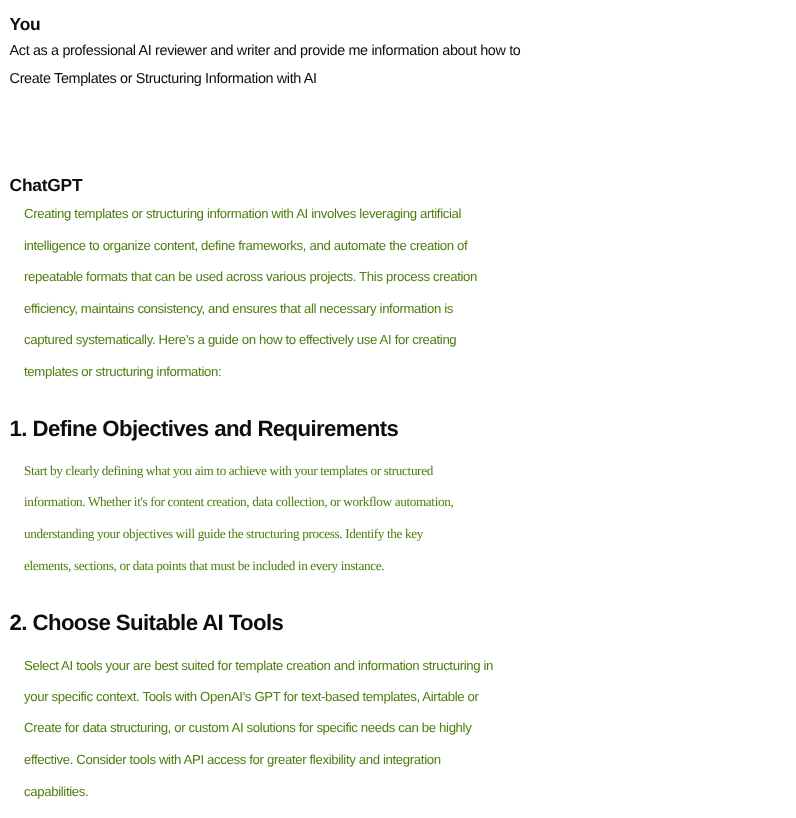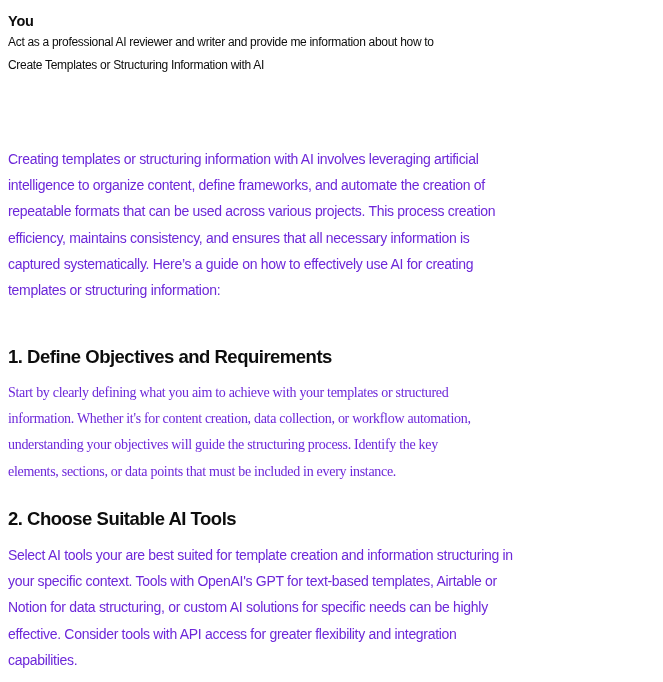--- a/index.html
+++ b/index.html
@@ -27,25 +27,25 @@
       letter-spacing: -0.2px;
     }
     .user-text {
       font-size: 12px;
       color: #0d0d0d;
       line-height: 23px;
       letter-spacing: -0.3px;
       margin: 0;
     }
     .assist-text {
-      font-size: 14px;
-      color: #6d28d9;
+      font-size: 11px;
+      color: #4d7c0f;
       line-height: 26.2px;
       letter-spacing: -0.3px;
-      margin: 0;
+      margin: 12px;
     }
     .heading {
       font-size: 18.5px;
       font-weight: bold;
       color: #0d0d0d;
       line-height: 26px;
       letter-spacing: -0.5px;
       margin: 0;
     }
   </style>
@@ -54,20 +54,21 @@
 
 <div class="msg" style="top:11px;">
   <div class="author">You</div>
   <div class="user-text">
     <div>Act as a professional AI reviewer and writer and provide me information about how to</div>
     <div>Create Templates or Structuring Information with AI</div>
   </div>
 </div>
 
 <div class="msg" style="top:145px;">
+  <div class="author">ChatGPT</div>
   <div class="assist-text" style="margin-top:1px;">
     <div>Creating templates or structuring information with AI involves leveraging artificial</div>
     <div>intelligence to organize content, define frameworks, and automate the creation of</div>
     <div>repeatable formats that can be used across various projects. This process creation</div>
     <div>efficiency, maintains consistency, and ensures that all necessary information is</div>
     <div>captured systematically. Here’s a guide on how to effectively use AI for creating</div>
     <div>templates or structuring information:</div>
   </div>
 </div>
 
@@ -79,17 +80,17 @@
     <div>understanding your objectives will guide the structuring process. Identify the key</div>
     <div>elements, sections, or data points that must be included in every instance.</div>
   </div>
 </div>
 
 <div class="msg" style="top:506px;">
   <h3 class="heading">2. Choose Suitable AI Tools</h3>
   <div class="assist-text" style="margin-top:10px;">
     <div>Select AI tools your are best suited for template creation and information structuring in</div>
     <div>your specific context. Tools with OpenAI's GPT for text-based templates, Airtable or</div>
-    <div>Notion for data structuring, or custom AI solutions for specific needs can be highly</div>
+    <div>Create for data structuring, or custom AI solutions for specific needs can be highly</div>
     <div>effective. Consider tools with API access for greater flexibility and integration</div>
     <div>capabilities.</div>
   </div>
 </div>
 
 </body></html>

